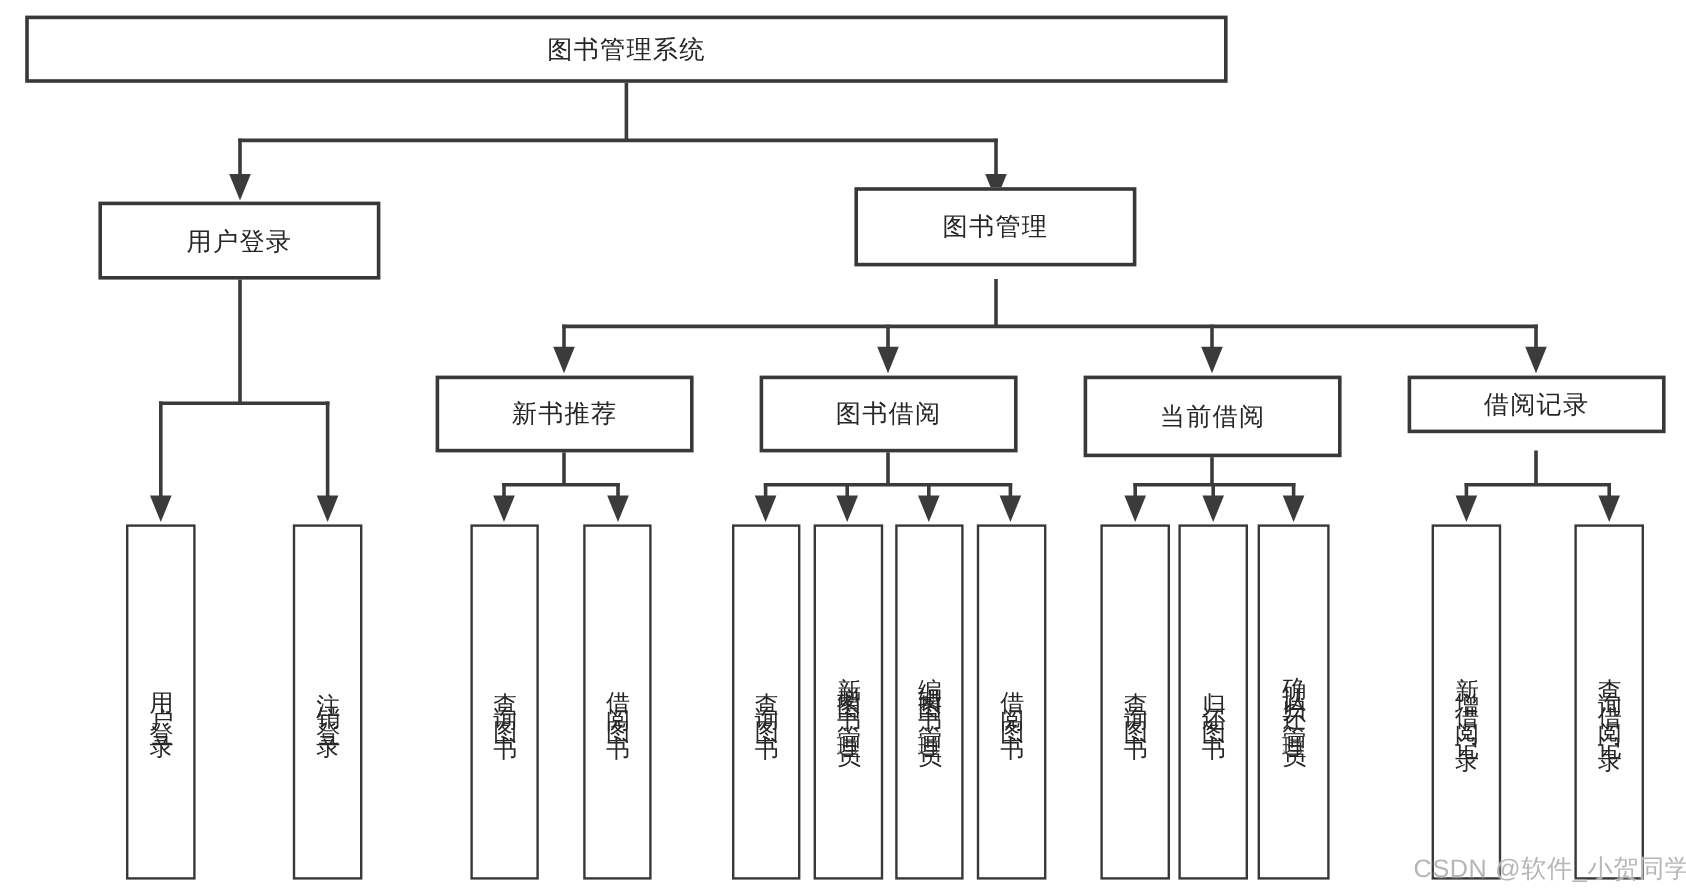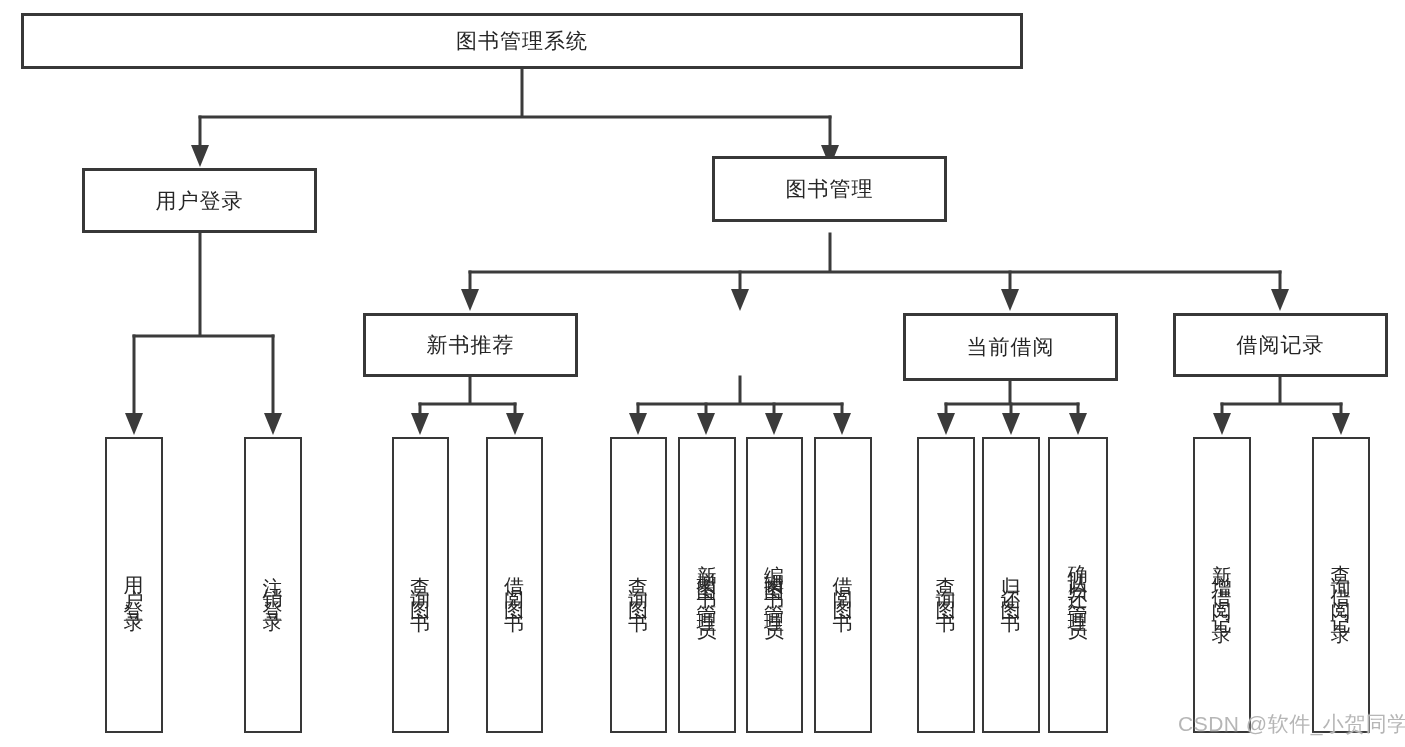--- a/index.html
+++ b/index.html
@@ -107,24 +107,27 @@
   <div class="node" style="left:82px;top:168px;width:235px;height:65px;">
     <span>用户登录</span>
   </div>
   <div class="node" style="left:712px;top:156px;width:235px;height:66px;">
     <span>图书管理</span>
   </div>
 
   <div class="node" style="left:363px;top:313px;width:215px;height:64px;">
     <span>新书推荐</span>
   </div>
+  <div class="node" style="left:633px;top:313px;width:215px;height:64px;">
+    <span>图书借阅</span>
+  </div>
   <div class="node" style="left:903px;top:313px;width:215px;height:68px;">
     <span>当前借阅</span>
   </div>
-  <div class="node" style="left:1173px;top:313px;width:215px;height:64px;">
+  <div class="node" style="left:1173px;top:313px;width:215px;height:48px;">
     <span>借阅记录</span>
   </div>
 
   <div class="node leaf" style="left:105px;top:437px;width:58px;height:296px;">
     <span class="vtext">用户登录</span>
   </div>
   <div class="node leaf" style="left:244px;top:437px;width:58px;height:296px;">
     <span class="vtext">注销登录</span>
   </div>
 

